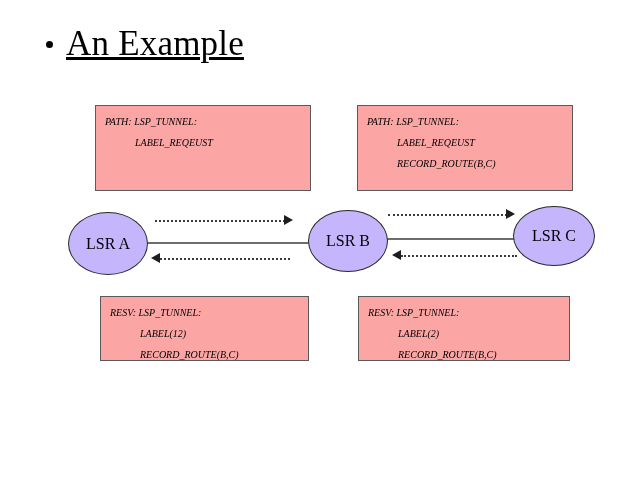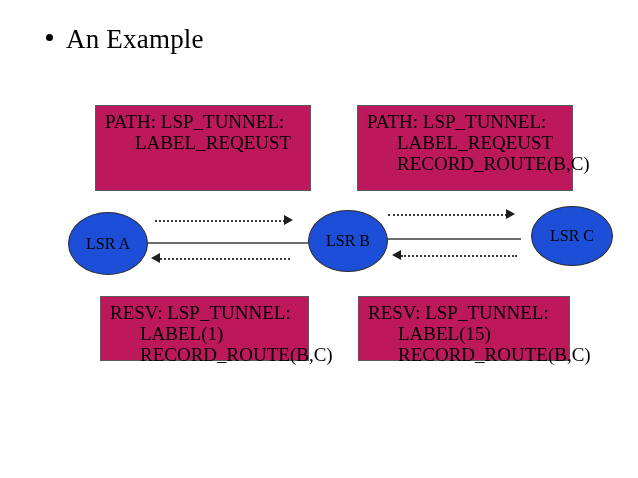--- a/index.html
+++ b/index.html
@@ -29,62 +29,64 @@
   .title-bullet {
     width: 7px;
     height: 7px;
     border-radius: 50%;
     background: #000000;
     position: relative;
     top: -7px;
     flex: 0 0 auto;
   }
   .title-text {
-    font-size: 27px;
+    font-size: 35px;
     line-height: 1;
     letter-spacing: 0.2px;
     white-space: nowrap;
+    text-decoration: underline;
   }
 
   
   .msg-box {
     position: absolute;
     box-sizing: border-box;
     border: 1px solid #5a5a5a;
-    background: #be185d;
+    background: #fca5a5;
     padding: 5px 7px 6px 9px;
-    font-size: 19px;
+    font-size: 10px;
     line-height: 21px;
     white-space: nowrap;
+    font-style: italic;
   }
   .msg-box .l0 { padding-left: 0; }
   .msg-box .l1 { padding-left: 30px; }
 
   #path-box-a { left: 95px;  top: 105px; width: 216px; height: 86px; }
   #path-box-b { left: 357px; top: 105px; width: 216px; height: 86px; }
   #resv-box-a { left: 100px; top: 296px; width: 209px; height: 65px; }
   #resv-box-b { left: 358px; top: 296px; width: 212px; height: 65px; }
 
   
   .node {
     position: absolute;
     box-sizing: border-box;
     border: 1px solid #2b2b2b;
     border-radius: 50%;
-    background: #1d4ed8;
+    background: #c4b5fd;
     display: flex;
     align-items: center;
     justify-content: center;
     font-size: 16px;
     white-space: nowrap;
     z-index: 3;
   }
   #node-a { left: 68px;  top: 212px; width: 80px; height: 63px; }
   #node-b { left: 308px; top: 210px; width: 80px; height: 62px; }
-  #node-c { left: 531px; top: 206px; width: 82px; height: 60px; }
+  #node-c { left: 513px; top: 206px; width: 82px; height: 60px; }
 
   
   .link-line {
     position: absolute;
     height: 2px;
     background: #6d6d6d;
     z-index: 1;
   }
   #link-ab { left: 140px; top: 242px; width: 176px; }
   #link-bc { left: 380px; top: 238px; width: 141px; }
@@ -141,27 +143,27 @@
   </div>
 
   <div class="msg-box" id="path-box-b">
     <div class="l0">PATH: LSP_TUNNEL:</div>
     <div class="l1">LABEL_REQEUST</div>
     <div class="l1">RECORD_ROUTE(B,C)</div>
   </div>
 
   <div class="msg-box" id="resv-box-a">
     <div class="l0">RESV: LSP_TUNNEL:</div>
-    <div class="l1">LABEL(1)</div>
+    <div class="l1">LABEL(12)</div>
     <div class="l1">RECORD_ROUTE(B,C)</div>
   </div>
 
   <div class="msg-box" id="resv-box-b">
     <div class="l0">RESV: LSP_TUNNEL:</div>
-    <div class="l1">LABEL(15)</div>
+    <div class="l1">LABEL(2)</div>
     <div class="l1">RECORD_ROUTE(B,C)</div>
   </div>
 
   <div class="link-line" id="link-ab"></div>
   <div class="link-line" id="link-bc"></div>
 
   <div class="dot-line" id="path-arrow-ab-line"></div>
   <div class="arrow-head right" id="path-arrow-ab-head"></div>
 
   <div class="dot-line" id="path-arrow-bc-line"></div>

